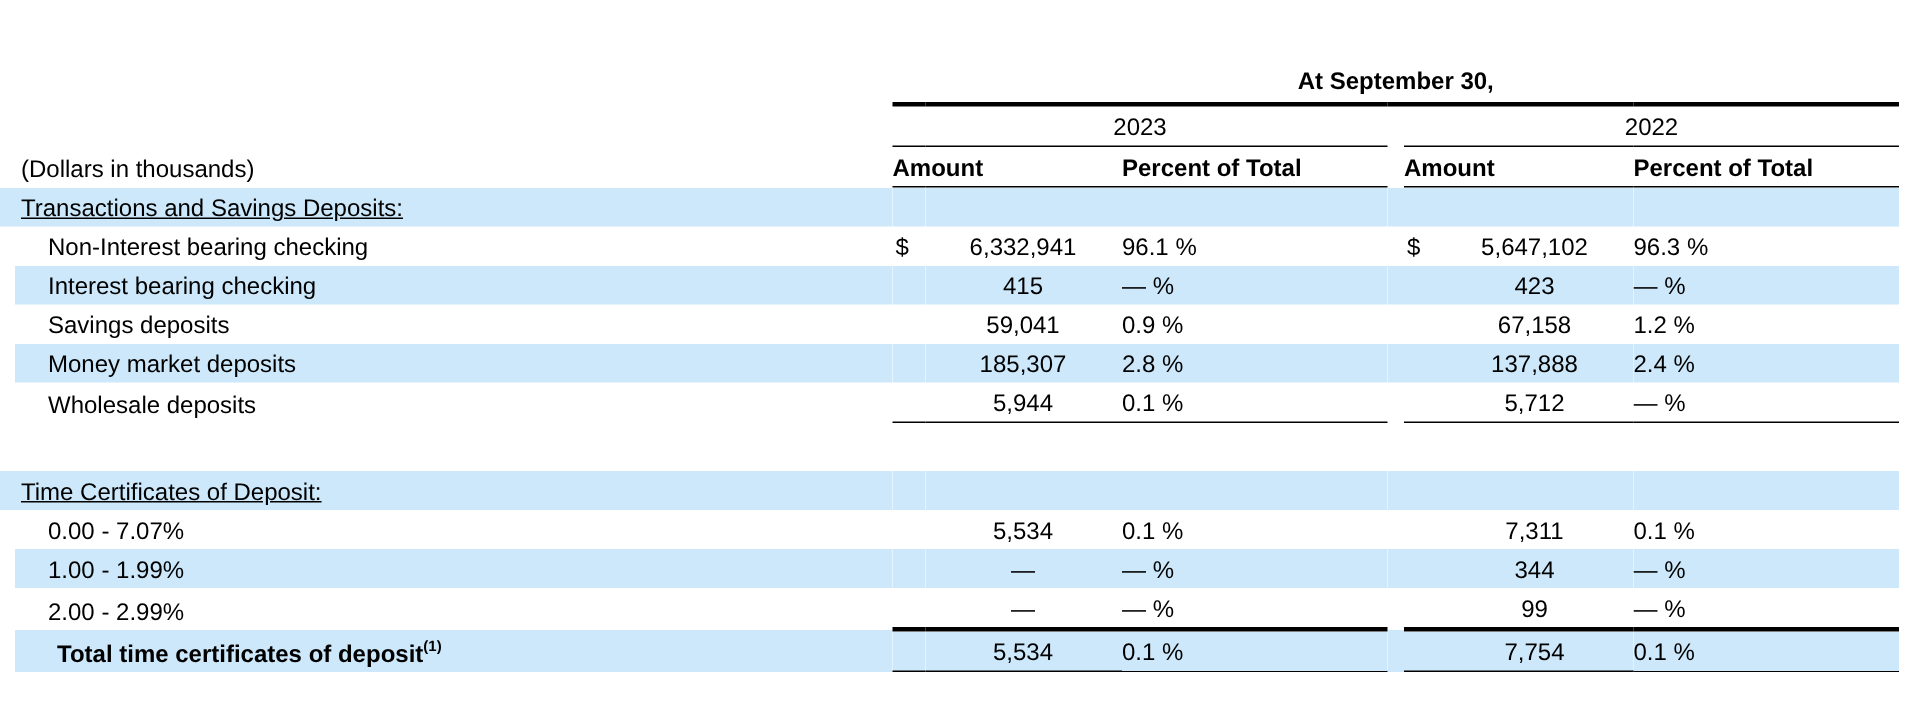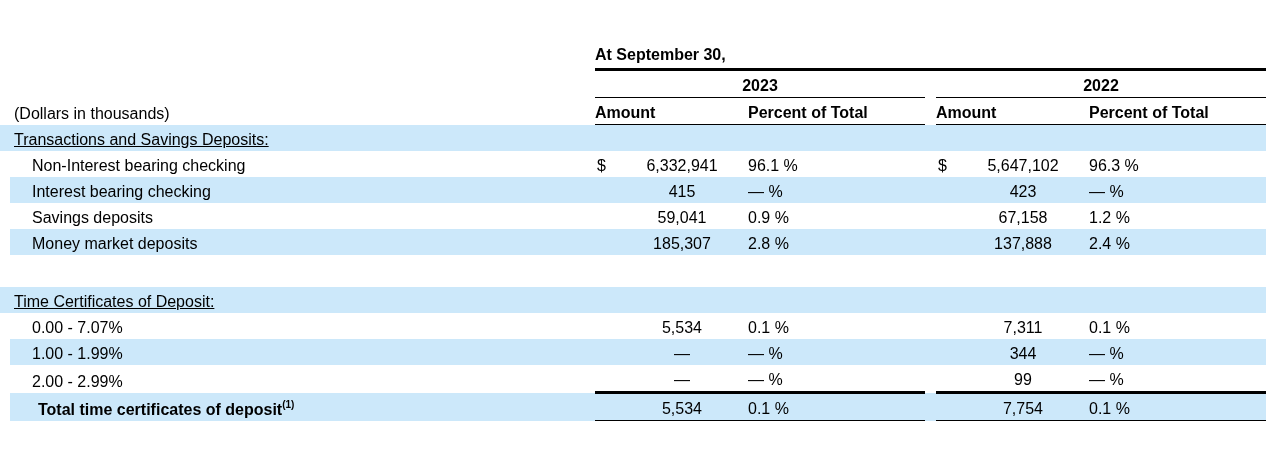--- a/index.html
+++ b/index.html
@@ -8,22 +8,22 @@
     font-family:"Liberation Sans",sans-serif;font-size:16px;color:#000;
   }
   table{
     border-collapse:collapse;table-layout:fixed;width:1283px;margin:28px 0 0 0;
   }
   td{
     padding:0;height:24px;vertical-align:bottom;padding-bottom:2px;
     white-space:nowrap;overflow:hidden;line-height:1.1;
   }
   
-  .th-top{font-weight:bold;text-align:left;height:36px;border-bottom:3px solid #000;padding-bottom:4px;}
-  .th-year{font-weight:bold;text-align:center;border-bottom:1px solid #000;position:relative;}
+  .th-top{font-weight:bold;text-align:center;height:36px;border-bottom:3px solid #000;padding-bottom:4px;}
+  .th-year{font-weight:normal;text-align:center;border-bottom:1px solid #000;position:relative;}
   .th-year::after{content:"";position:absolute;left:150px;bottom:-3px;width:5px;height:2px;background:#000;}
   .th-sub{font-weight:bold;border-bottom:1px solid #000;}
   .th-sub.p{position:relative;}
   .th-sub.p::after{content:"";position:absolute;left:-3px;bottom:-3px;width:5px;height:2px;background:#000;}
   .note{padding-left:14px;}
   
   .lbl{padding-left:22px;}
   .lbl-sec{padding-left:4px;}
   .lbl-sec .u-line{text-decoration:underline;}
   .lbl-tot{padding-left:28px;font-weight:bold;}
@@ -143,20 +143,32 @@
     <td class="d n"></td>
     <td class="a n">185,307</td>
     <td class="p n">2.8 %</td>
     <td class="gp"></td>
     <td class="d n"></td>
     <td class="a n">137,888</td>
     <td class="p n">2.4 %</td>
     <td class="rp"></td>
   </tr>
 
+  <tr class="u1">
+    <td class="ind"></td>
+    <td class="lbl">Wholesale deposits</td>
+    <td class="d n"></td>
+    <td class="a n">5,944</td>
+    <td class="p n">0.1 %</td>
+    <td class="gp"></td>
+    <td class="d n"></td>
+    <td class="a n">5,712</td>
+    <td class="p n">— %</td>
+    <td class="rp"></td>
+  </tr>
 
 
   <tr class="spacer">
     <td colspan="10"></td>
   </tr>
 
   <tr class="blu sec">
     <td class="ind"></td>
     <td class="lbl-sec"><span class="u-line">Time Certificates of Deposit:</span></td>
     <td class="d"></td>

